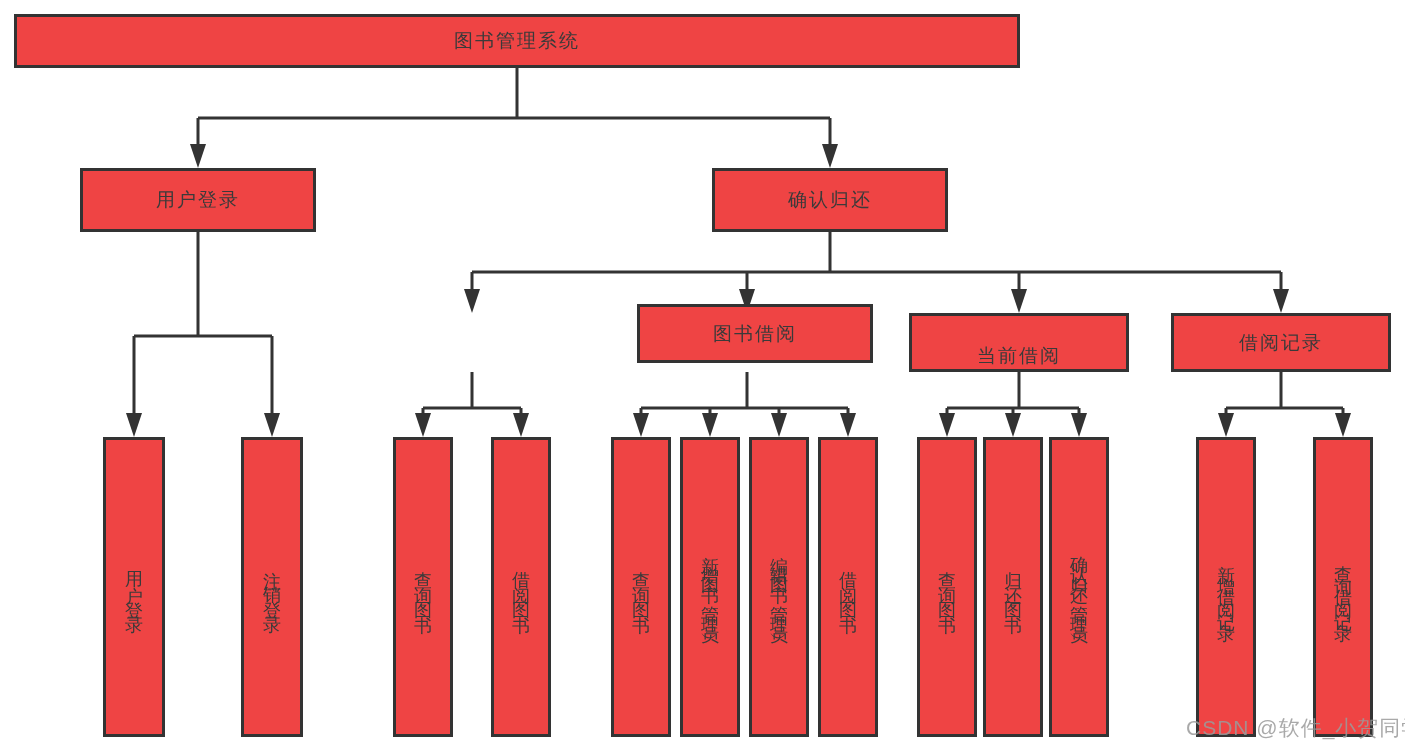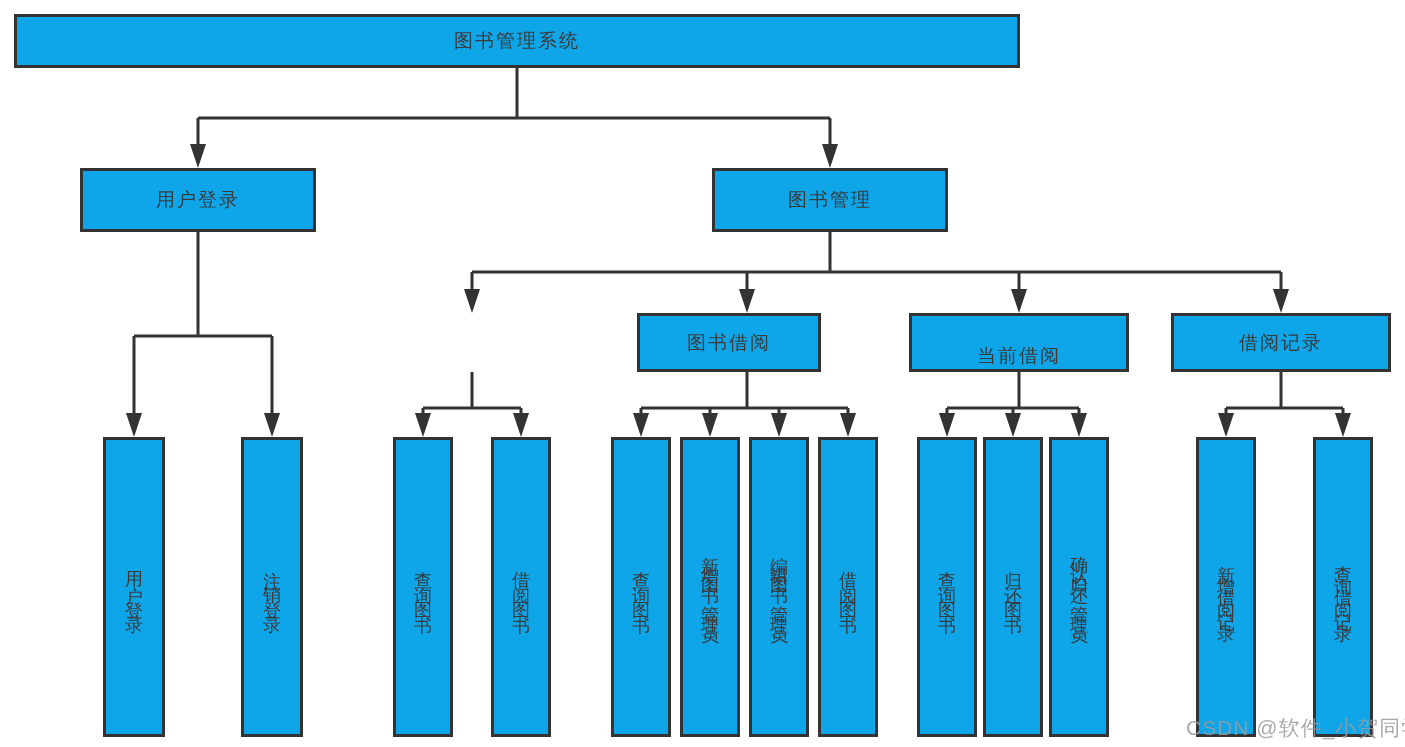--- a/index.html
+++ b/index.html
@@ -28,21 +28,21 @@
     fill: none;
   }
   #edge-layer polygon {
     fill: var(--line, #333333);
     stroke: none;
   }
   .hbox, .vbox {
     position: absolute;
     box-sizing: border-box;
     border: 3px solid var(--line, #333333);
-    background: #0ea5e9;
+    background: #ef4444;
     display: flex;
     align-items: center;
     justify-content: center;
   }
   .hlabel {
     color: var(--text, #3a3a3a);
     font-size: 19px;
     letter-spacing: 2px;
     white-space: nowrap;
   }
@@ -118,24 +118,24 @@
   </svg>
 
   <div class="hbox" style="left:14px; top:14px; width:1006px; height:54px;">
     <span class="hlabel">图书管理系统</span>
   </div>
 
   <div class="hbox" style="left:80px; top:168px; width:236px; height:64px;">
     <span class="hlabel">用户登录</span>
   </div>
   <div class="hbox" style="left:712px; top:168px; width:236px; height:64px;">
-    <span class="hlabel">图书管理</span>
+    <span class="hlabel">确认归还</span>
   </div>
 
-  <div class="hbox" style="left:637px; top:313px; width:184px; height:59px;">
+  <div class="hbox" style="left:637px; top:304px; width:236px; height:59px;">
     <span class="hlabel">图书借阅</span>
   </div>
   <div class="hbox" style="left:909px; top:313px; width:220px; height:59px;align-items:flex-end;">
     <span class="hlabel">当前借阅</span>
   </div>
   <div class="hbox" style="left:1171px; top:313px; width:220px; height:59px;">
     <span class="hlabel">借阅记录</span>
   </div>
 
   <div class="vbox" style="left:103px; top:437px; width:62px; height:300px;">

